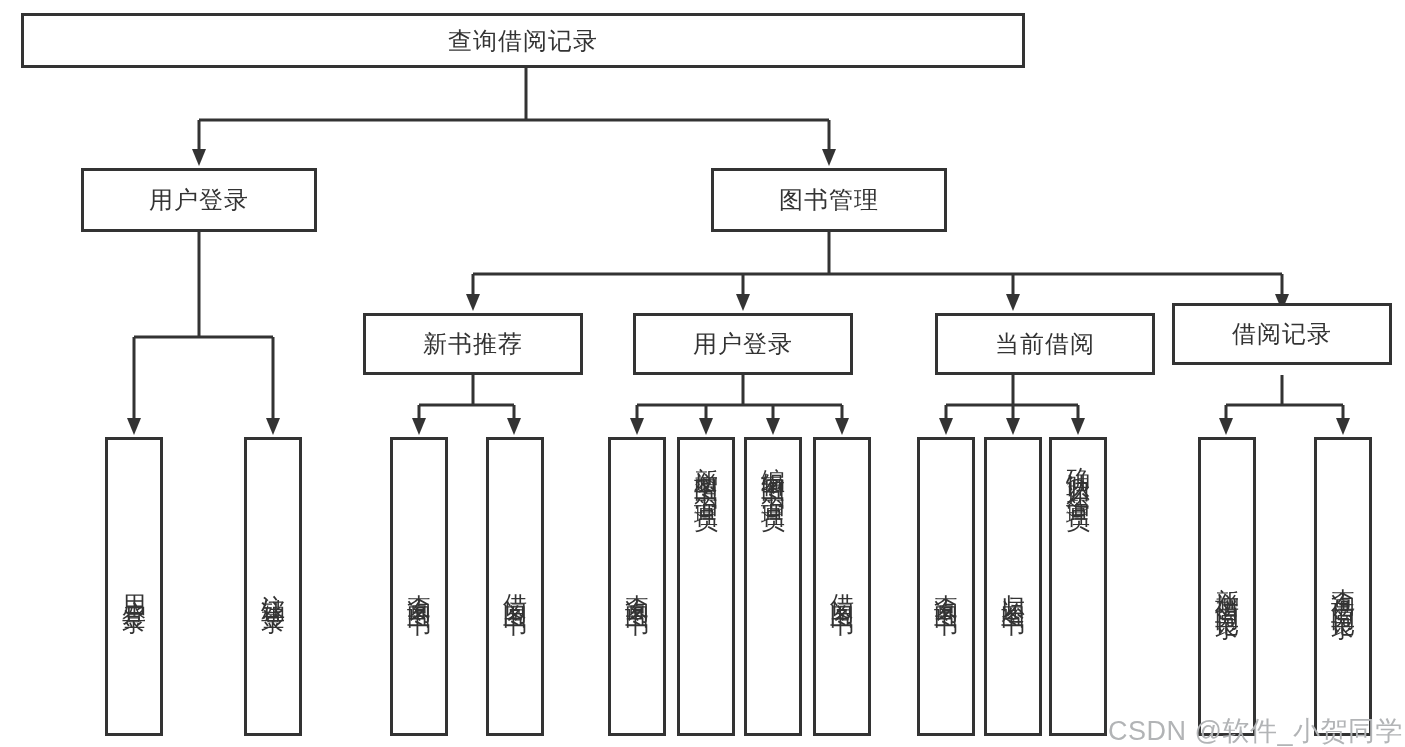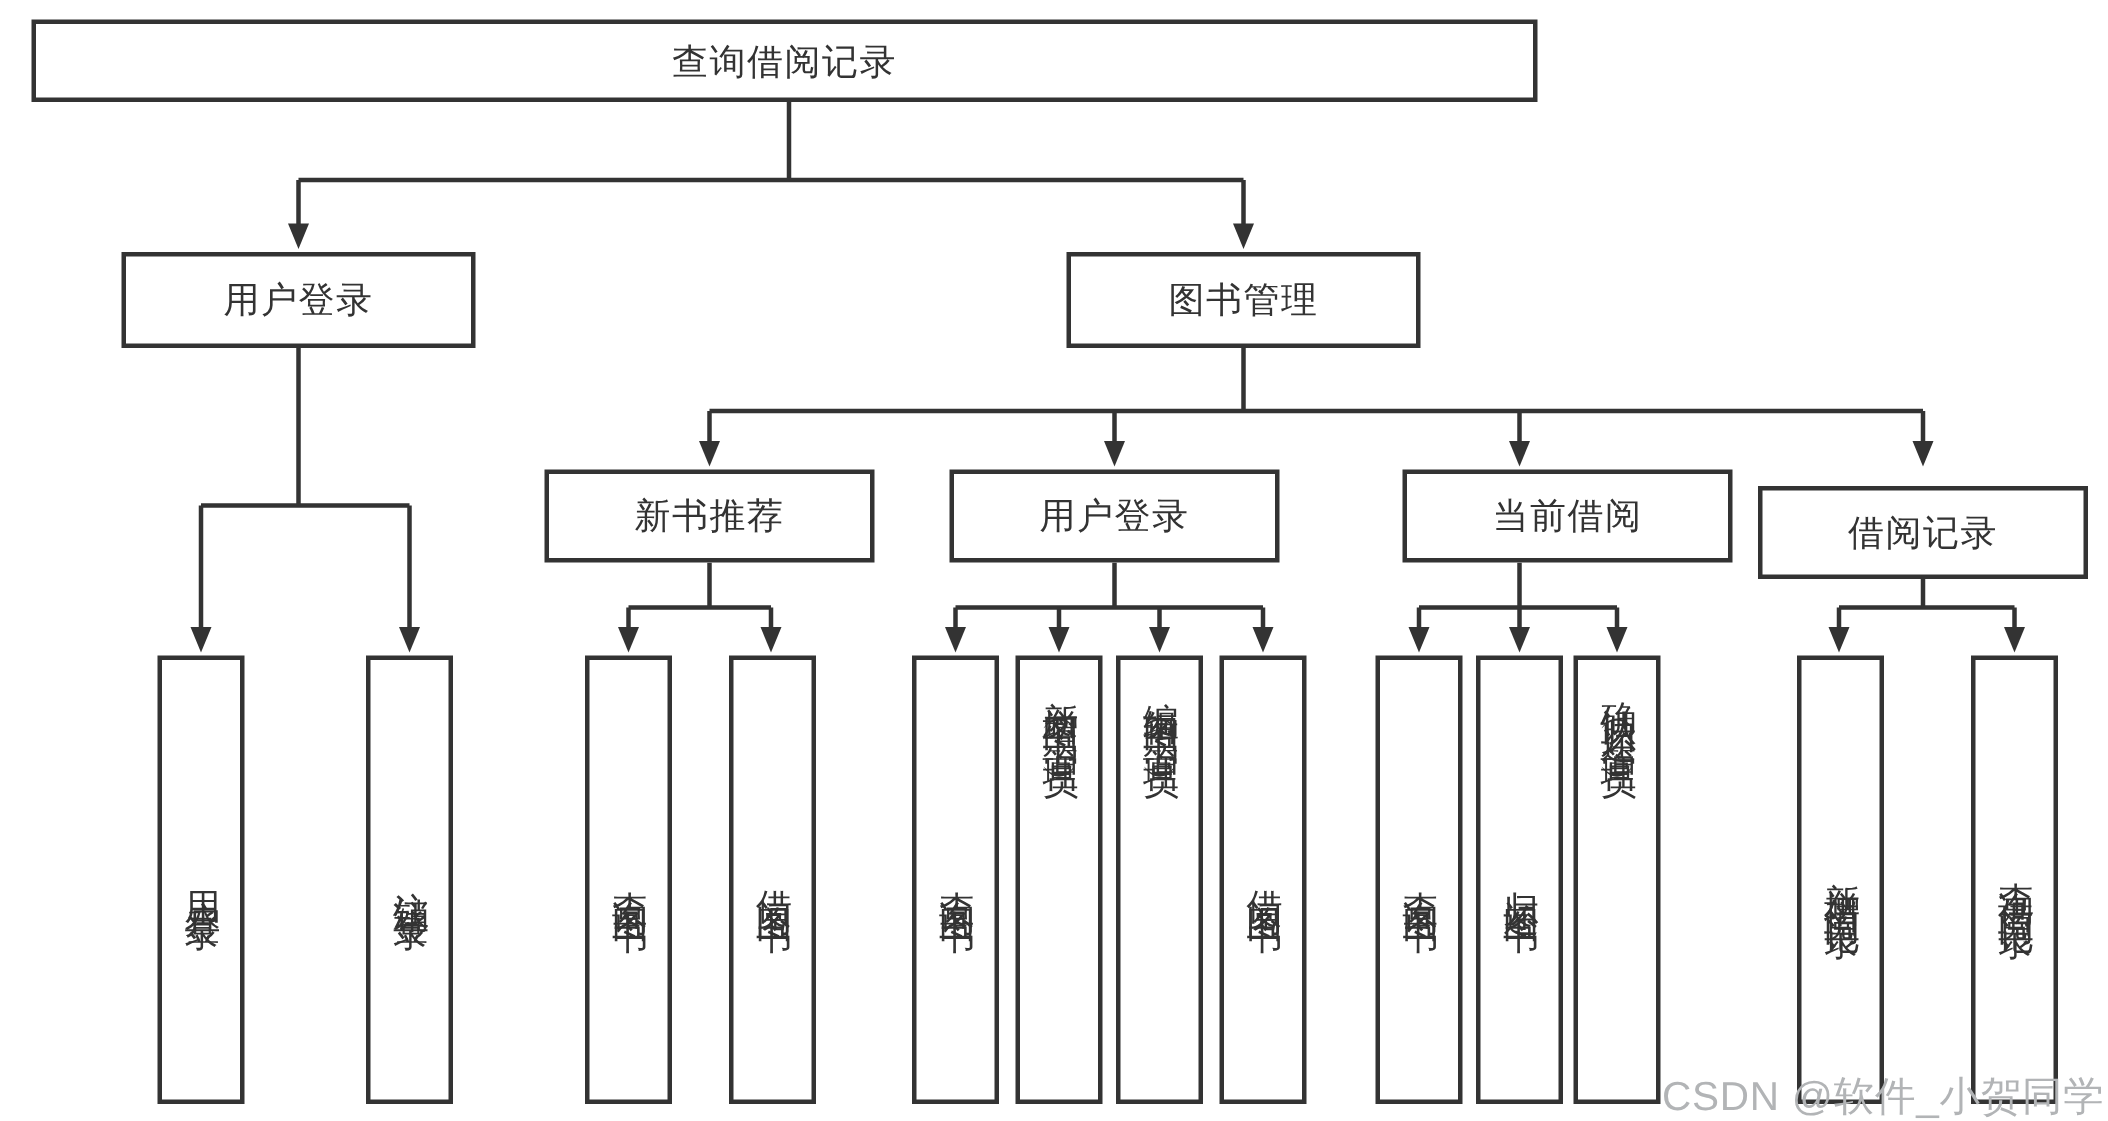--- a/index.html
+++ b/index.html
@@ -125,21 +125,21 @@
 
   <div class="box hbox" style="left:711px; top:168px; width:236px; height:64px;">
     <span>图书管理</span>
   </div>
   <div class="box hbox" style="left:633px; top:313px; width:220px; height:62px;">
     <span>用户登录</span>
   </div>
   <div class="box hbox" style="left:903px; top:313px; width:220px; height:62px;margin-left:32px;">
     <span>当前借阅</span>
   </div>
-  <div class="box hbox" style="left:1172px; top:324px; width:220px; height:62px;">
+  <div class="box hbox" style="left:1172px; top:303px; width:220px; height:62px;">
     <span>借阅记录</span>
   </div>
 
   <div class="box vbox" style="left:105px;">
     <span>用户登录</span>
   </div>
   <div class="box vbox" style="left:244px;">
     <span>注销登录</span>
   </div>
 

